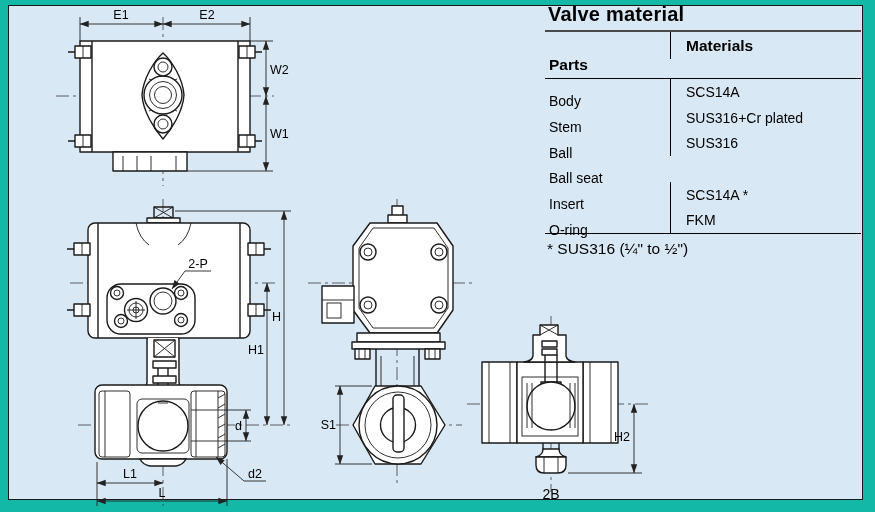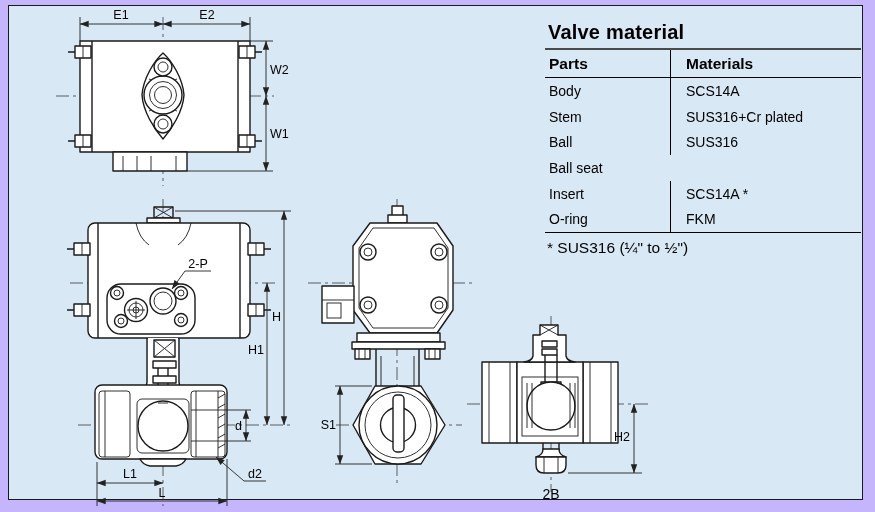--- a/index.html
+++ b/index.html
@@ -1,38 +1,38 @@
 <!DOCTYPE html>
 <html><head>
 <meta charset="utf-8">
 <style>
   html,body{margin:0;padding:0;background:#ffffff;}
-  .page{position:relative;width:875px;height:512px;background:#c4b5fd;overflow:hidden;
+  .page{position:relative;width:875px;height:512px;background:#14b8a6;overflow:hidden;
         font-family:"Liberation Sans",sans-serif;-webkit-font-smoothing:antialiased;}
   .panel{position:absolute;left:8px;top:5px;width:855px;height:495px;
          background:#d9e8f5;border:1.6px solid #1a1a1a;box-sizing:border-box;}
   .drw{position:absolute;left:0;top:0;width:875px;height:512px;}
 
   
   .o  {fill:#ffffff;stroke:#1a1a1a;stroke-width:1.4;stroke-linejoin:round;}
   .l  {fill:none;stroke:#1a1a1a;stroke-width:1.4;stroke-linejoin:round;}
   .t  {fill:none;stroke:#1a1a1a;stroke-width:0.9;}
   .cl {fill:none;stroke:#3a3a3a;stroke-width:0.8;stroke-dasharray:13 4 3 4;}
   .dim{fill:none;stroke:#222222;stroke-width:0.9;}
   text.dl{font:12.5px "Liberation Sans",sans-serif;fill:#000;}
   text.dlb{font:14px "Liberation Sans",sans-serif;fill:#000;}
 
   
-  .mtable{position:absolute;left:545px;top:21px;width:316px;color:#000;}
+  .mtable{position:absolute;left:545px;top:3px;width:316px;color:#000;}
   .mtitle{font-size:20px;font-weight:bold;padding:0 0 4px 3px;
           border-bottom:2.6px solid #4a4a4a;letter-spacing:0.2px;}
   .mhead{display:flex;font-weight:bold;font-size:15.5px;border-bottom:1.8px solid #000;}
   .mbody{border-bottom:1.8px solid #000;}
   .mrow{display:flex;height:25.7px;font-size:14px;}
-  .c1{width:125px;display:flex;align-items:center;padding-left:4px;box-sizing:border-box;}
+  .c1{width:125px;display:flex;align-items:center;padding-left:4px;box-sizing:border-box;margin-top:19px;}
   .c2{flex:1;border-left:1.4px solid #000;display:flex;align-items:center;
       padding-left:15px;box-sizing:border-box;}
   .mhead .c1,.mhead .c2{height:27px;}
   .mfoot{font-size:15.5px;padding:6px 0 0 2px;}
 </style>
 </head>
 <body>
 
 <div class="page">
   <div class="panel"></div>

